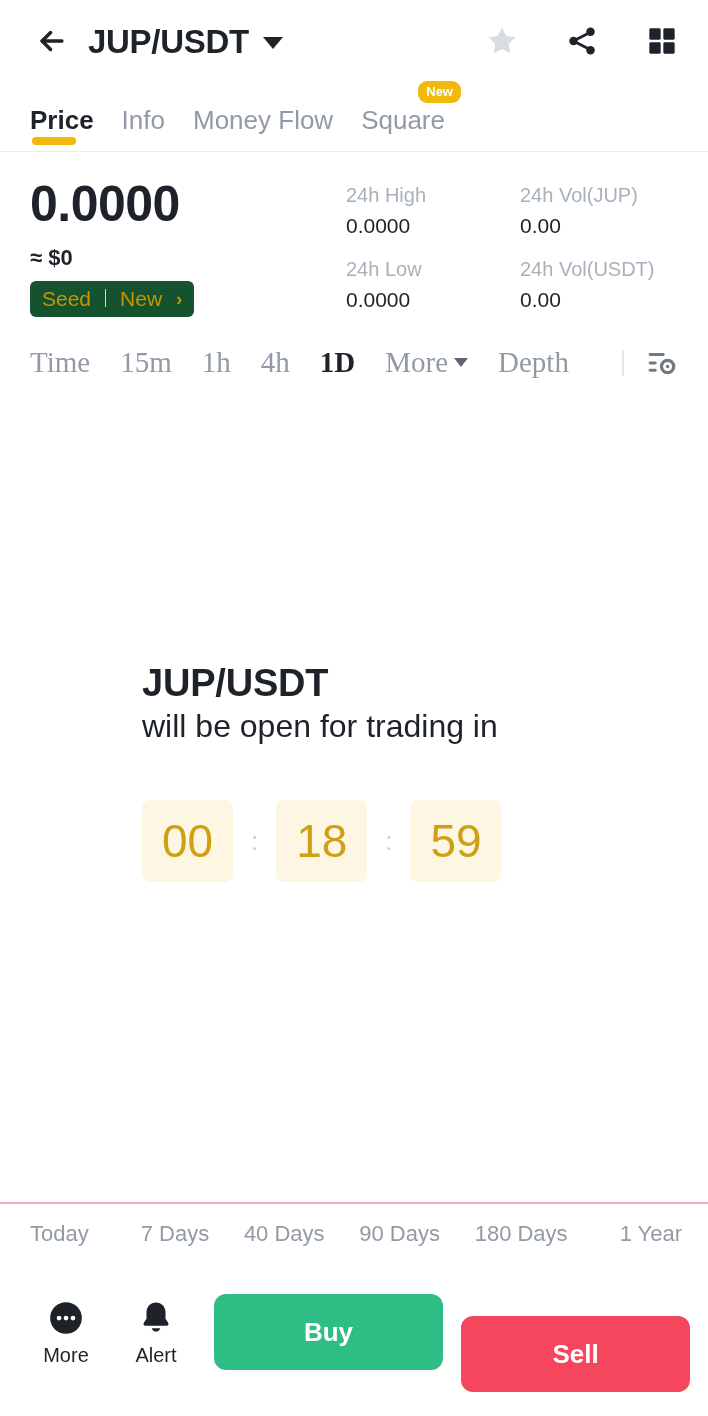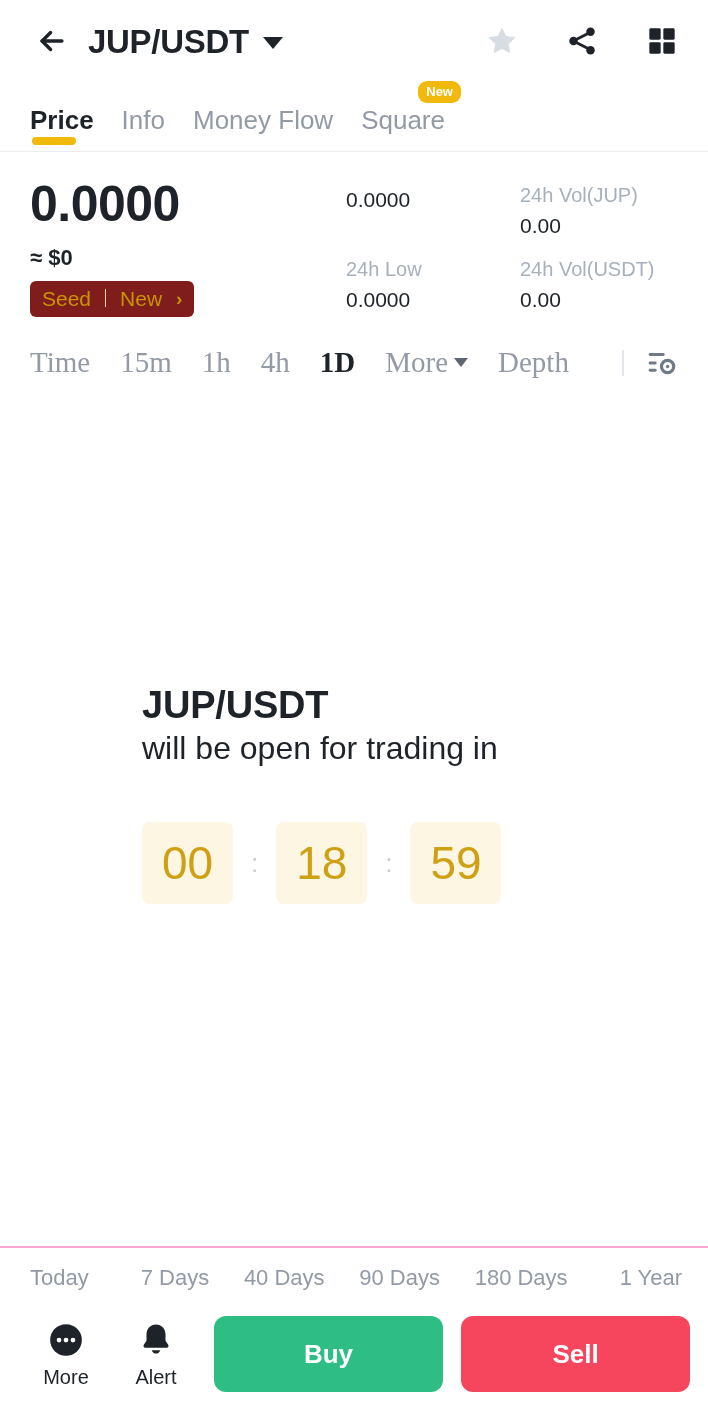--- a/index.html
+++ b/index.html
@@ -135,21 +135,21 @@
     font-size: 22px;
     font-weight: bold;
     color: #1e2329;
     margin-top: 16px;
     line-height: 1;
   }
   .seed-badge {
     display: inline-flex;
     align-items: center;
     gap: 14px;
-    background: #7f1d1d;
+    background: #14532d;
     border-radius: 6px;
     padding: 7px 12px 8px;
     margin-top: 12px;
   }
   .seed-badge span.txt {
     font-size: 21px;
     color: #c99400;
     line-height: 1;
   }
   .seed-sep {
@@ -329,21 +329,21 @@
     display: flex;
     align-items: center;
     justify-content: center;
     font-size: 26px;
     font-weight: bold;
     color: #ffffff;
     border: none;
     font-family: "Liberation Sans", sans-serif;
   }
   .buy-btn { background: #2ebd85; margin-left: 4px; }
-  .sell-btn { background: #f6465d; }
+  .sell-btn { background: #f6465d; margin-top: 44px; }
 </style>
 </head>
 <body>
 
 <div class="screen">
 
   <div class="topbar">
     <div class="back-btn">
       <svg width="34" height="34" viewBox="0 0 24 24" fill="none">
         <path d="M19 12H5" stroke="#1e2329" stroke-width="2.4" stroke-linecap="round"></path>
@@ -406,20 +406,21 @@
       <div class="seed-badge">
         <span class="txt">Seed</span>
         <span class="seed-sep"></span>
         <span class="txt">New</span>
         <span class="seed-chevron">›</span>
       </div>
     </div>
 
     <div class="stats-grid">
       <div>
+        <div class="stat-label">24h High</div>
         <div class="stat-value">0.0000</div>
       </div>
       <div>
         <div class="stat-label">24h Vol(JUP)</div>
         <div class="stat-value">0.00</div>
       </div>
       <div>
         <div class="stat-label">24h Low</div>
         <div class="stat-value">0.0000</div>
       </div>

